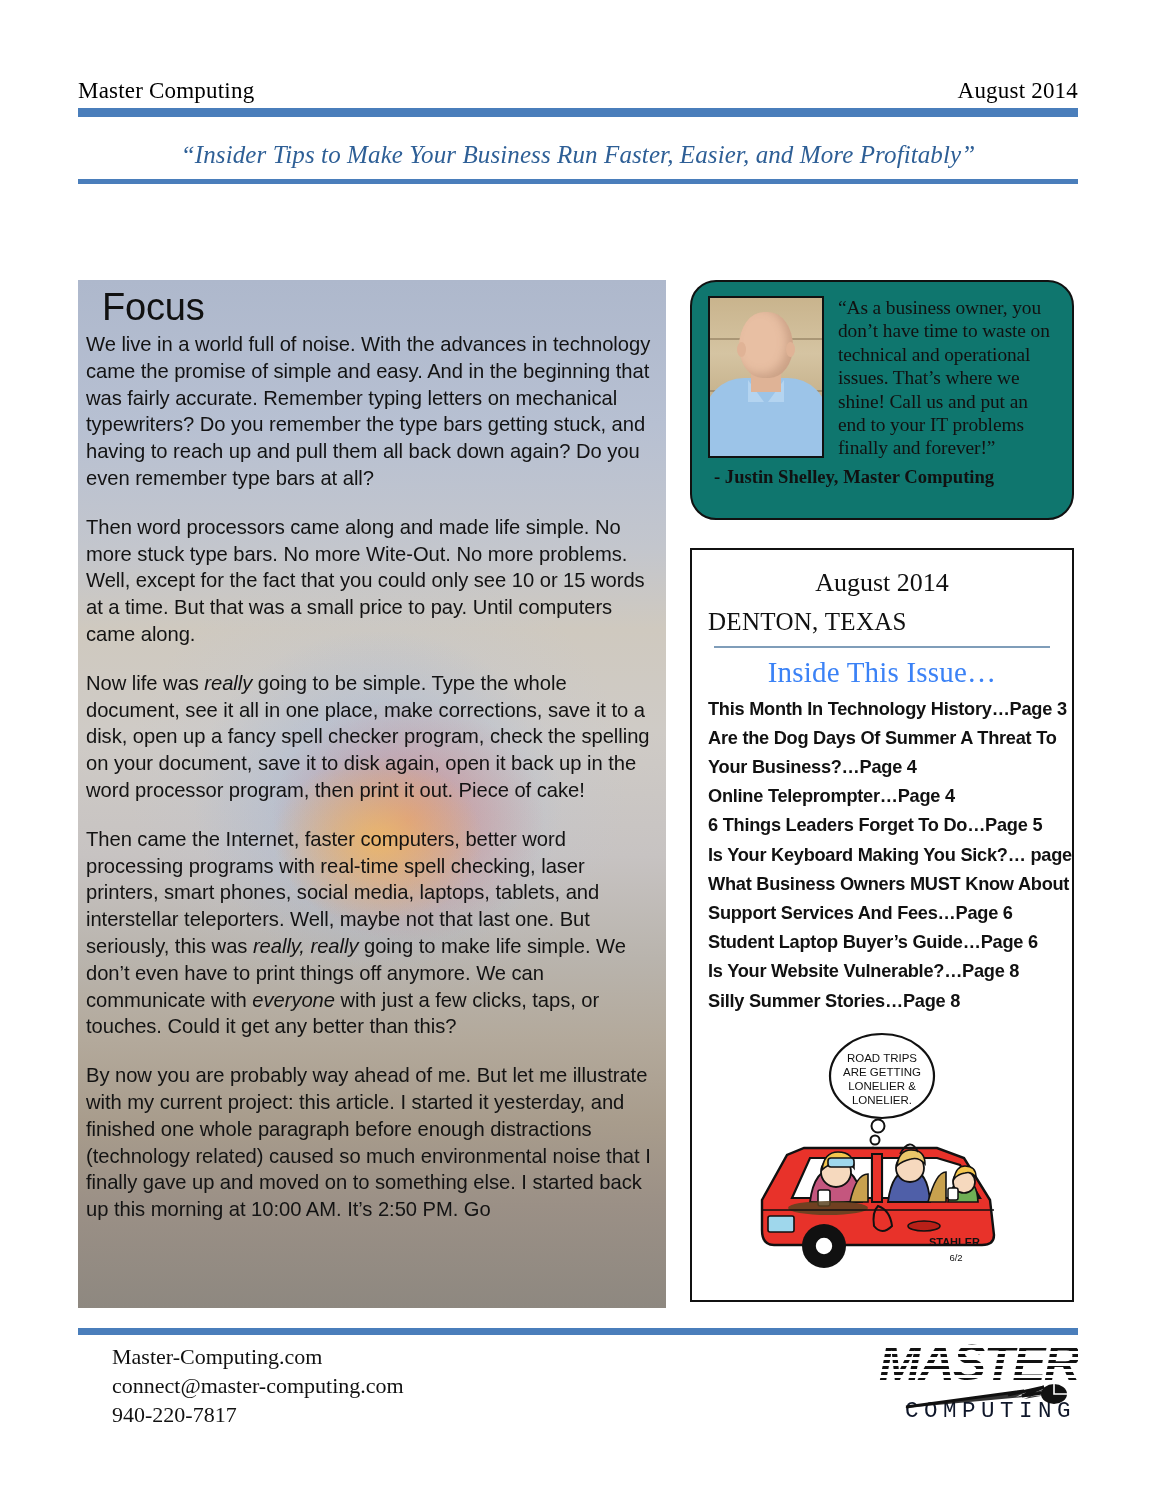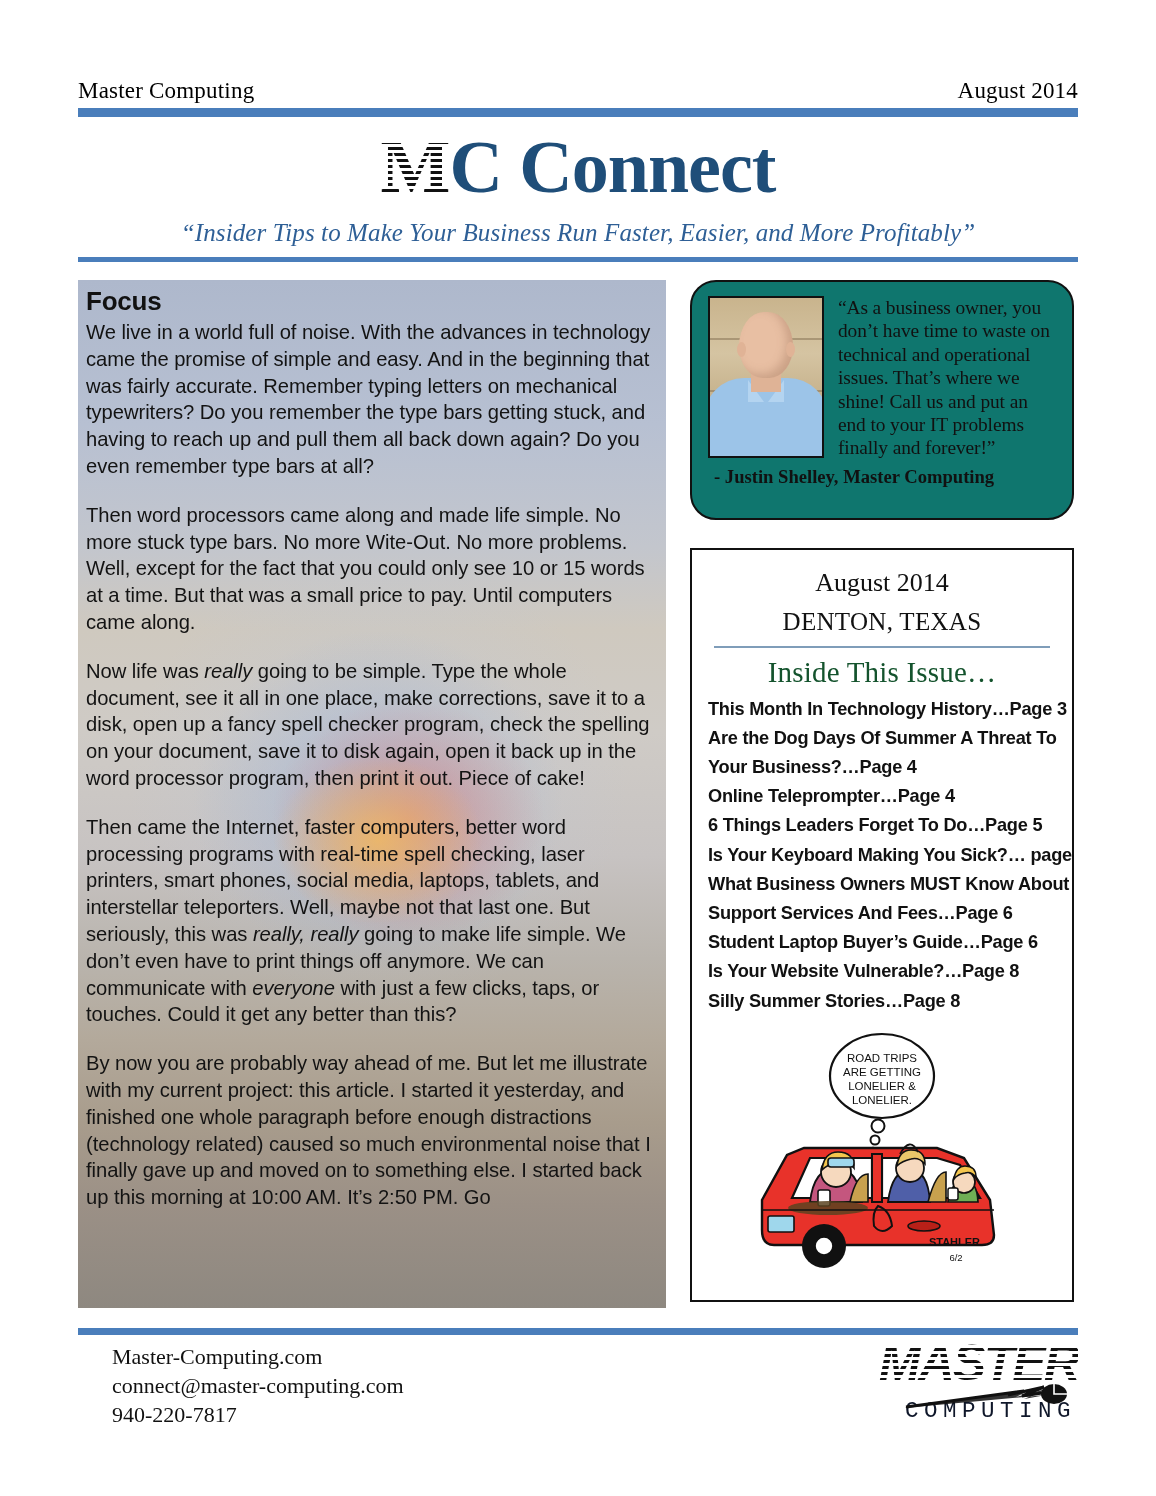--- a/index.html
+++ b/index.html
@@ -112,24 +112,24 @@
         #a89c8c 82%,
         #9b9086 90%,
         #8e8880 100%);
   }
   .article-inner {
     padding: 6px 14px 0 8px;
     color: #111;
     font-family: "Liberation Sans", sans-serif;
   }
   .article h2 {
-    margin: 0 0 2px 0;
+    margin: 0 0 2px 16px;
     font-family: "Liberation Sans", sans-serif;
-    font-weight: bold;
-    font-size: 26px;
+    font-weight: normal;
+    font-size: 38px;
     color: #111;
     letter-spacing: -.2px;
   }
   .article p {
     margin: 0 0 22px 0;
     font-size: 20.2px;
     line-height: 26.8px;
     color: #131313;
     text-align: left;
     letter-spacing: -.05px;
@@ -240,37 +240,36 @@
     overflow: hidden;
   }
   .issue-date {
     text-align: center;
     font-family: "Liberation Serif", serif;
     font-size: 26px;
     color: #111;
     padding: 4px 0 2px 0;
   }
   .issue-city {
-    text-align: center;
     font-family: "Liberation Serif", serif;
     font-size: 25px;
     color: #111;
     padding: 8px 0 8px 0;
     letter-spacing: .3px;
   }
   .issue-divider {
     height: 1.5px;
     background: #7F9DB9;
     margin: 2px 6px 4px 6px;
   }
   .issue-heading {
     text-align: center;
     font-family: "Liberation Serif", serif;
     font-size: 29px;
-    color: #14532d;
+    color: #3b82f6;
     padding: 4px 0 6px 0;
     letter-spacing: .2px;
   }
   .issue-list {
     list-style: none;
     margin: 0;
     padding: 0;
   }
   .issue-list li {
     font-family: "Liberation Sans", sans-serif;
@@ -362,21 +361,20 @@
 <div class="page">
 
   <div class="masthead">
     <div class="masthead-row">
       <span>Master Computing</span>
       <span>August 2014</span>
     </div>
     <div class="rule-thick"></div>
 
     <div class="title-block">
-      <div class="title-main"><span class="title-m">M</span><span>C Connect</span></div>
       <div class="title-tag">“Insider Tips to Make Your Business Run Faster, Easier, and More Profitably”</div>
     </div>
     <div class="rule-thin"></div>
   </div>
 
   <div class="article">
     <div class="article-inner">
       <h2>Focus</h2>
       <p>We live in a world full of noise.  With the advances in technology came the promise of simple and easy.  And in the beginning that was fairly accurate.  Remember typing letters on mechanical typewriters?  Do you remember the type bars getting stuck, and having to reach up and pull them all back down again?  Do you even remember type bars at all?</p>
       <p>Then word processors came along and made life simple.  No more stuck type bars.  No more Wite-Out.  No more problems.  Well, except for the fact that you could only see 10 or 15 words at a time.  But that was a small price to pay.  Until computers came along.</p>

